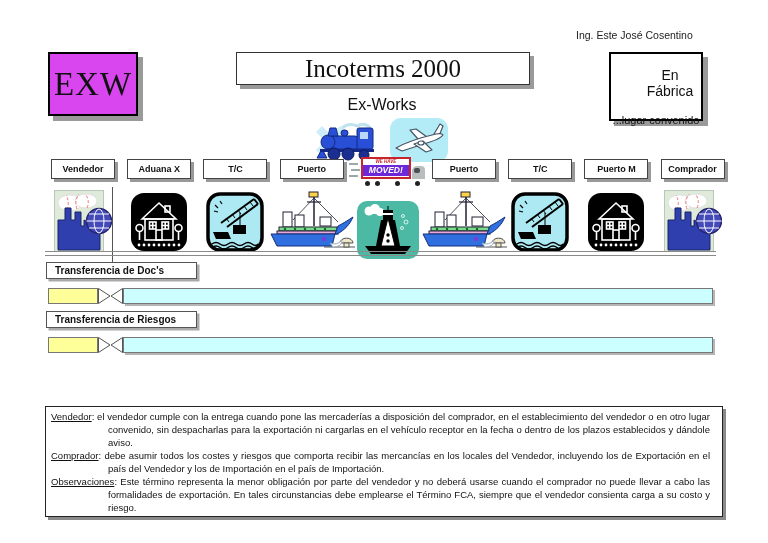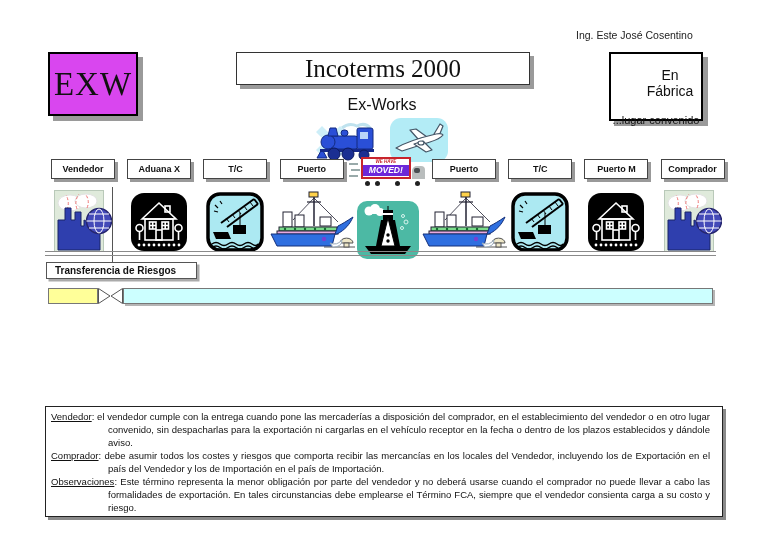--- a/index.html
+++ b/index.html
@@ -389,31 +389,44 @@
         </div>
       </div>
     </div>
 
   <div class="transfer-point-line"></div>
   <div class="icons-divider"></div>
 
   <div class="transfers" id="transfers">
       <div class="transfer">
         <div class="tr-label">
-          <span>Transferencia de Riesgos</span>
+          <span>Transferencia de Doc's</span>
         </div>
      <div class="tr-bar">
        <div class="seg-yellow"></div>
        <svg class="bowtie" width="25" height="16" viewBox="0 0 25 16">
             <polygon points="0.5,0.5 0.5,15.5 12,8" fill="#fff" stroke="#555"></polygon>
             <polygon points="24.5,0.5 24.5,15.5 13,8" fill="#fff" stroke="#555"></polygon>
           </svg>
        <div class="seg-cyan"></div>
      </div>
       </div>
+      <div class="transfer">
+        <div class="tr-label">
+          <span>Transferencia de Riesgos</span>
+        </div>
+     <div class="tr-bar">
+       <div class="seg-yellow"></div>
+       <svg class="bowtie" width="25" height="16" viewBox="0 0 25 16">
+            <polygon points="0.5,0.5 0.5,15.5 12,8" fill="#fff" stroke="#555"></polygon>
+            <polygon points="24.5,0.5 24.5,15.5 13,8" fill="#fff" stroke="#555"></polygon>
+          </svg>
+       <div class="seg-cyan"></div>
+     </div>
+      </div>
     </div>
 
   <div class="notes" id="notes">
       <p class="note"><span class="term">Vendedor</span><span>: el vendedor cumple con la entrega cuando pone las mercaderías a disposición del comprador, en el establecimiento del vendedor o en otro lugar convenido, sin despacharlas para la exportación ni cargarlas en el vehículo receptor en la fecha o dentro de los plazos establecidos y dándole aviso.</span></p>
       <p class="note"><span class="term">Comprador</span><span>: debe asumir todos los costes y riesgos que comporta recibir las mercancías en los locales del Vendedor, incluyendo los de Exportación en el país del Vendedor y los de Importación en el país de Importación.</span></p>
       <p class="note"><span class="term">Observaciones</span><span>: Este término representa la menor obligación por parte del vendedor y no deberá usarse cuando el comprador no puede llevar a cabo las formalidades de exportación. En tales circunstancias debe emplearse el Término FCA, siempre que el vendedor consienta carga a su costo y riesgo.</span></p>
     </div>
 
 </div>
 

